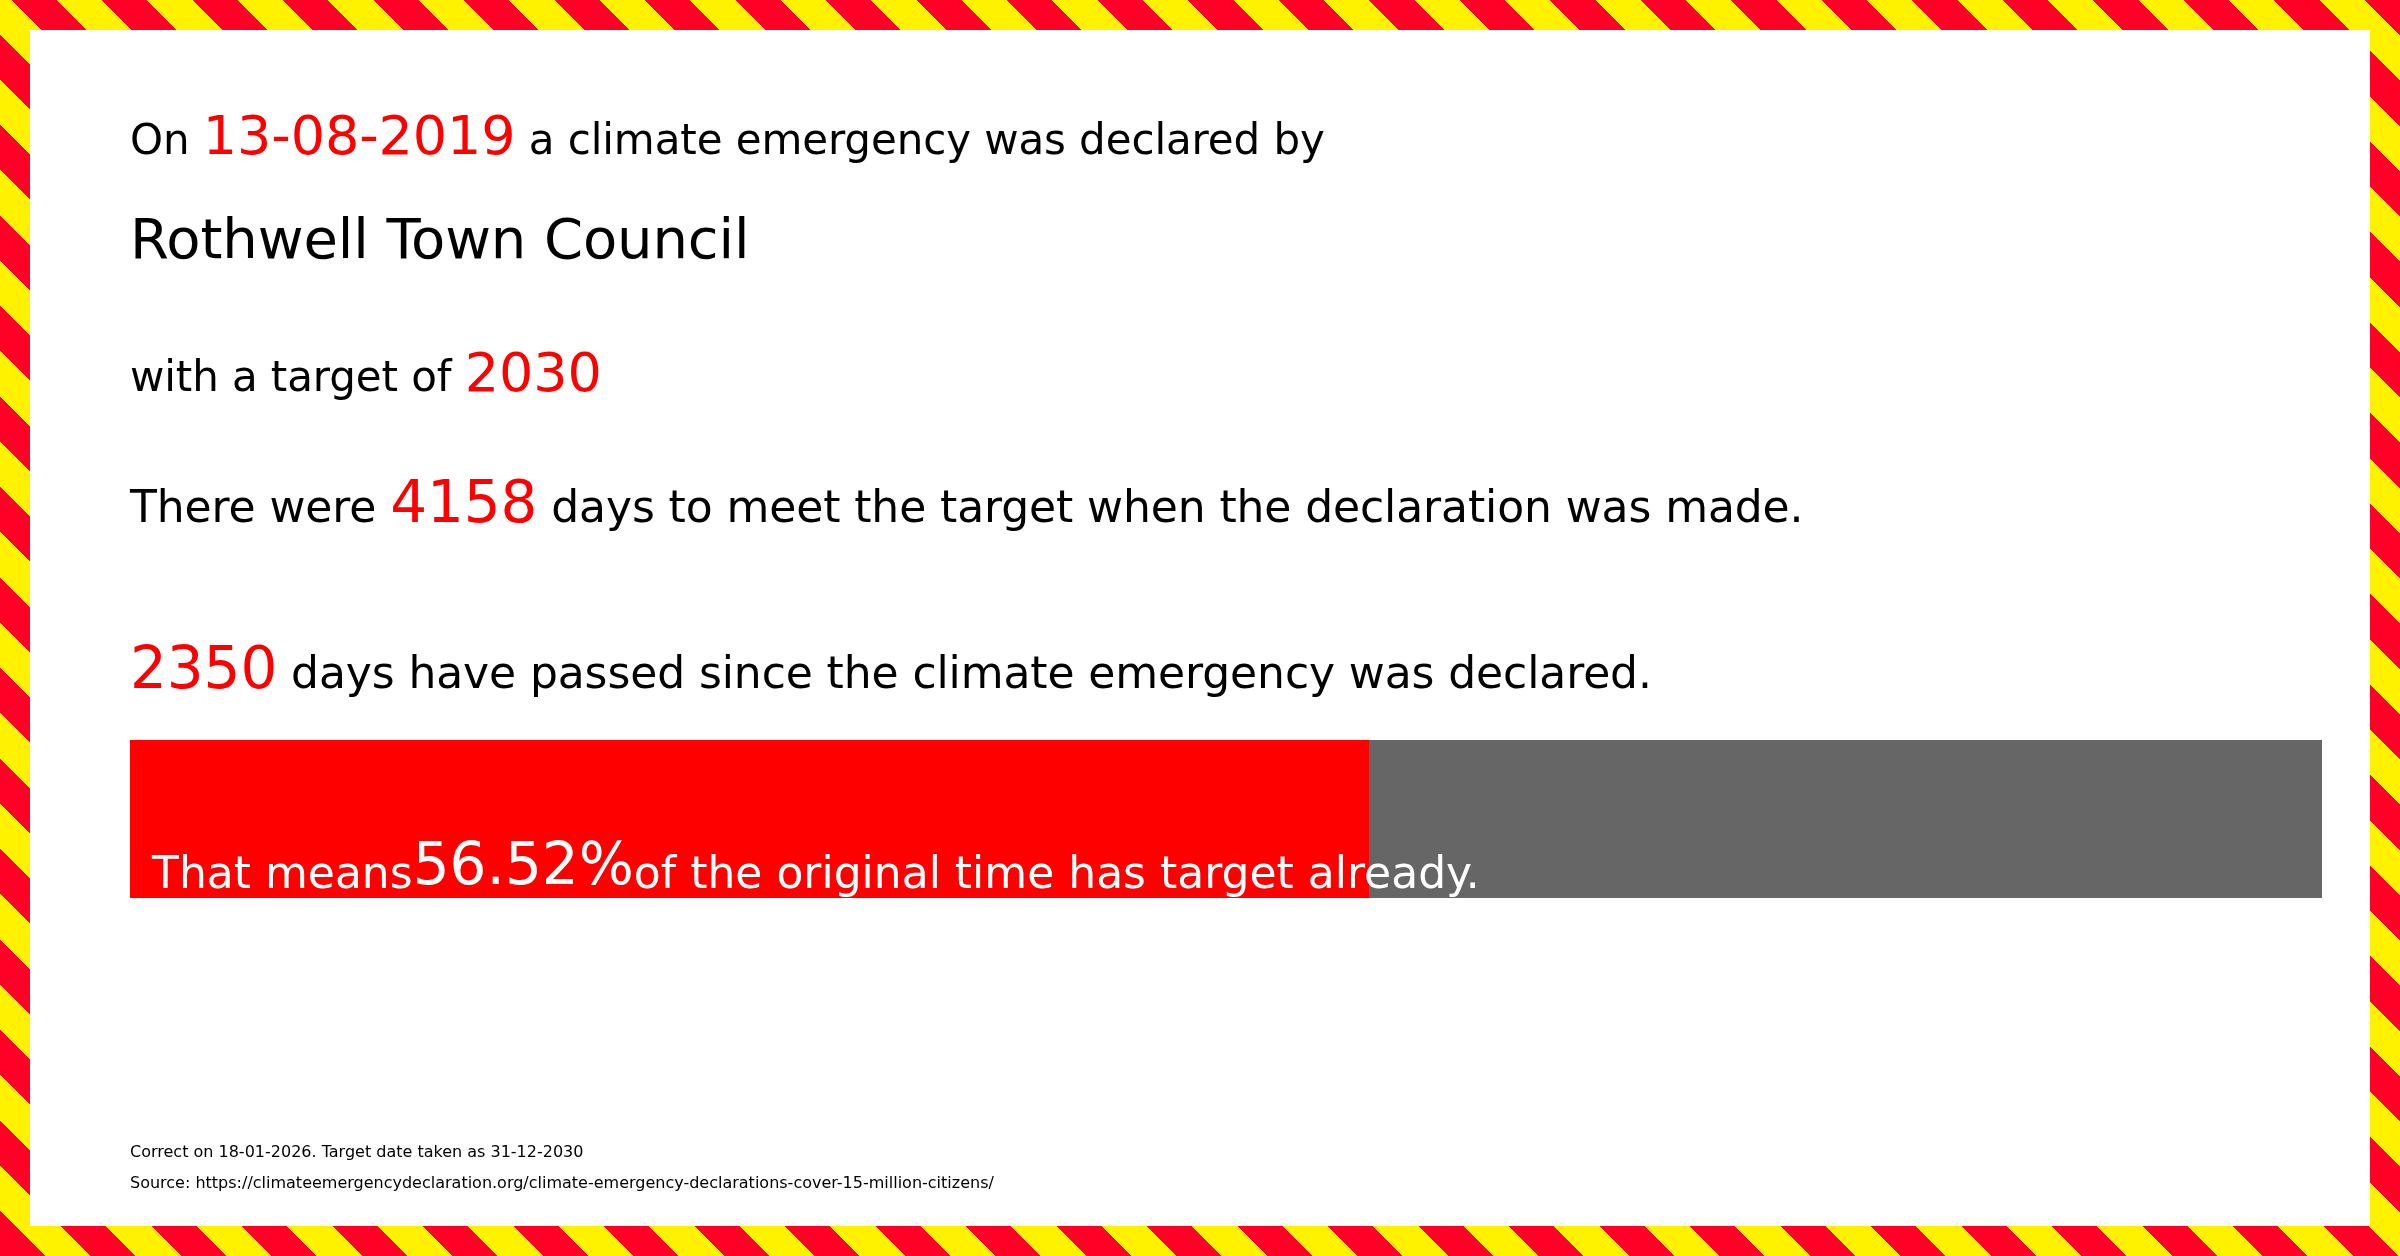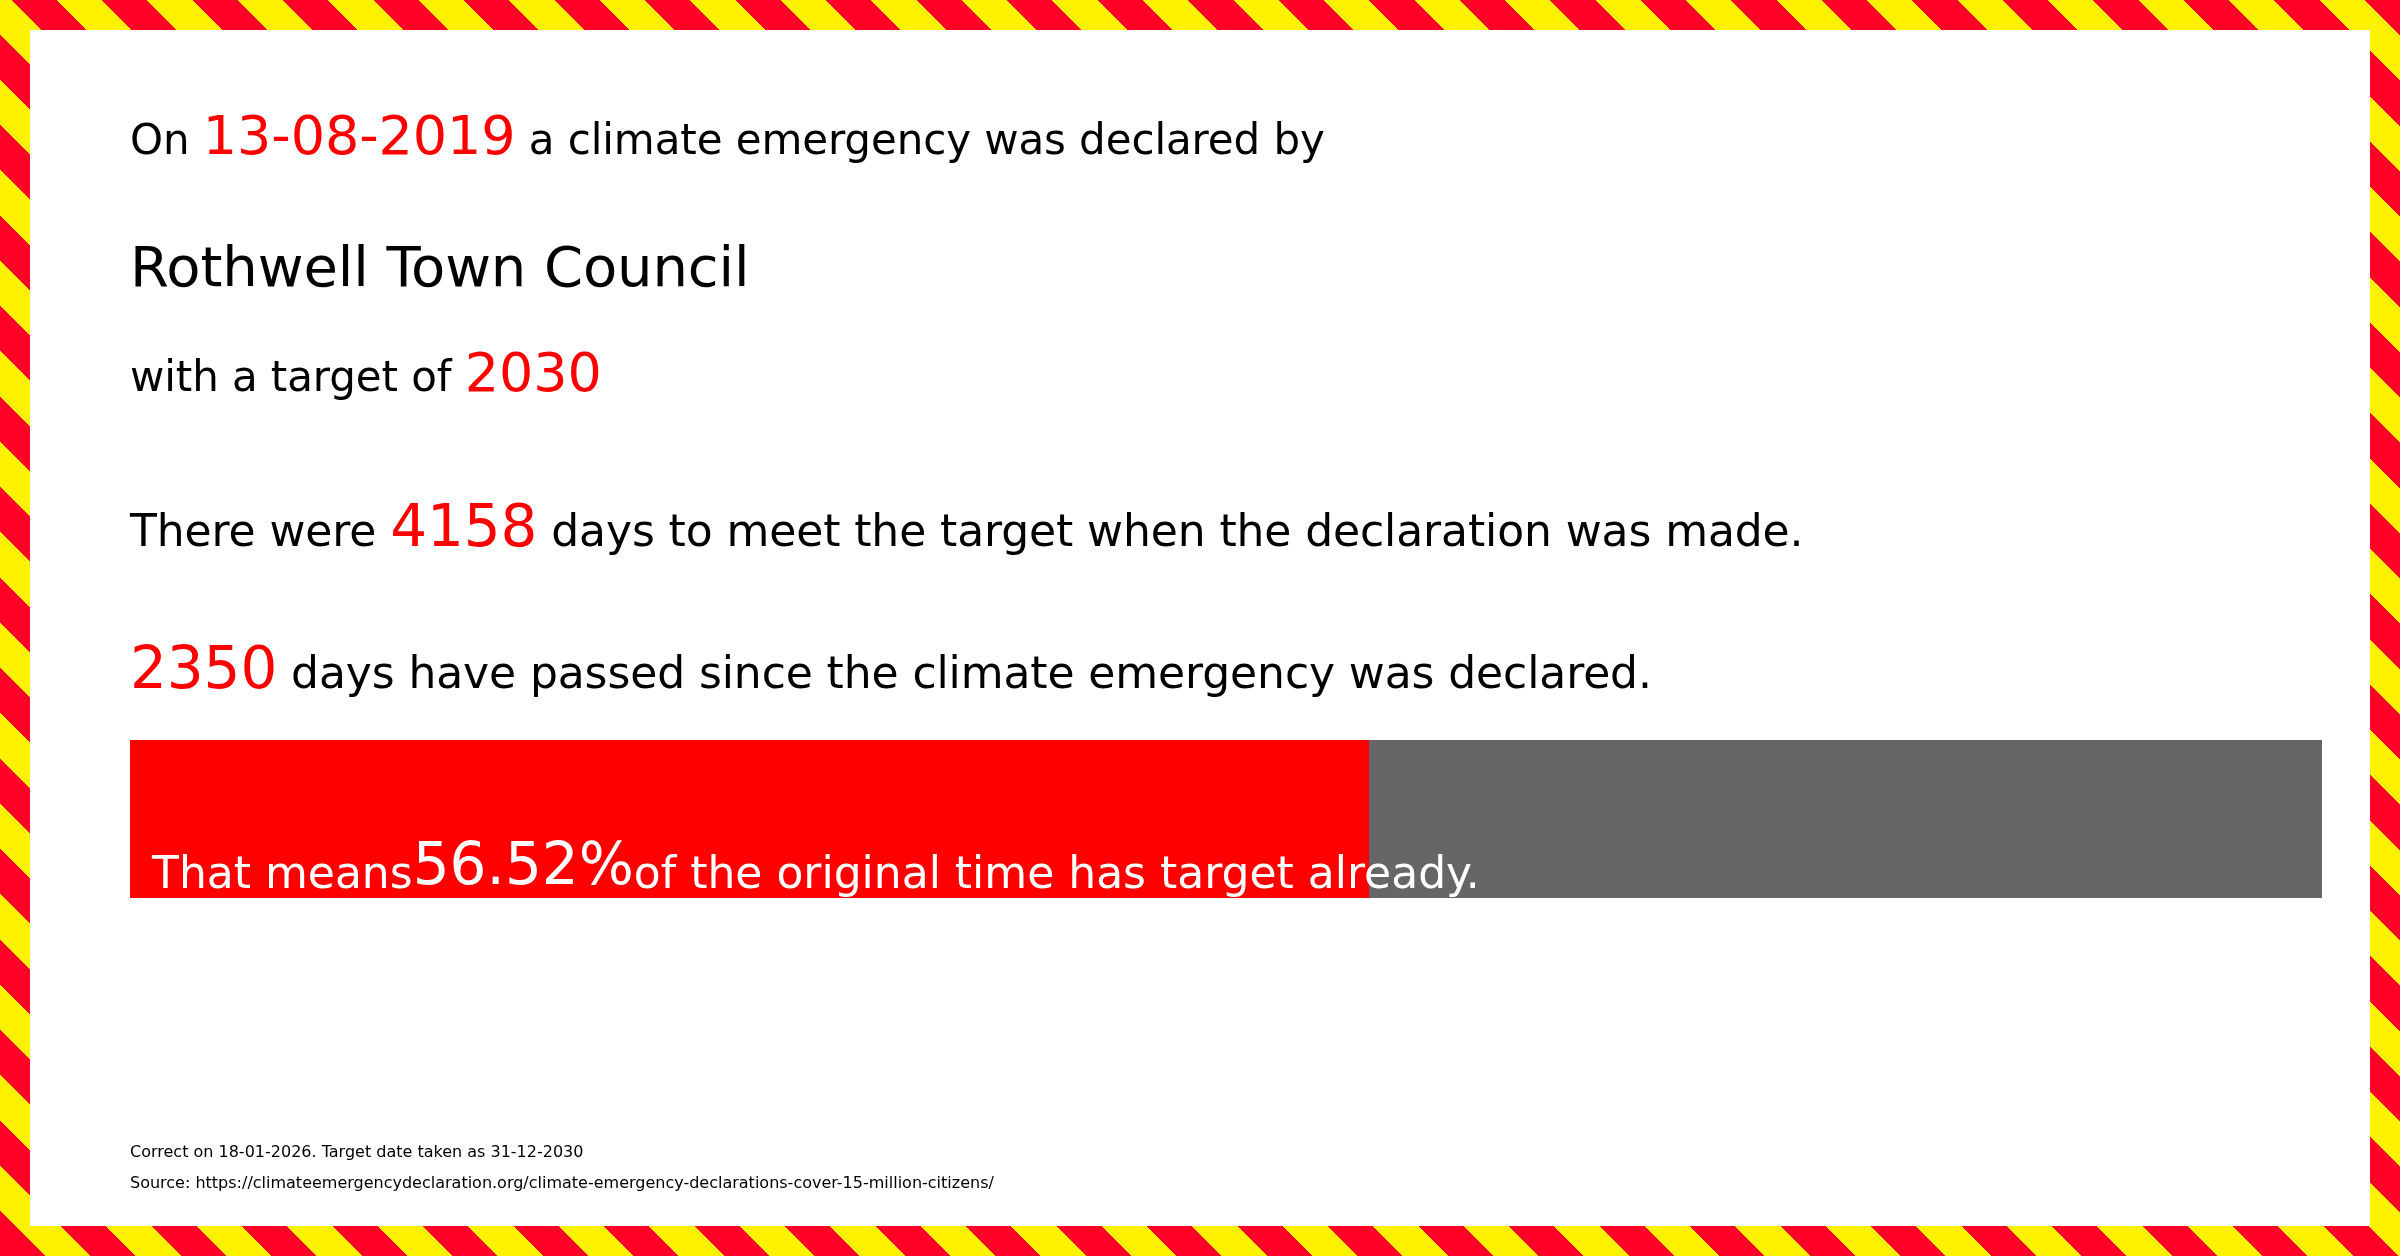--- a/index.html
+++ b/index.html
@@ -62,37 +62,36 @@
   }
   #line-declared .hl {
     font-size: 54px;
   }
 
   
   #line-council {
     top: 178px;
     font-size: 56px;
     line-height: 62px;
-    margin-top: 28px;
   }
 
   
   #line-target {
     top: 285px;
     font-size: 42px;
     line-height: 56px;
     margin-top: 30px;
   }
   #line-target .hl {
     font-size: 54px;
   }
 
   
   #line-available {
-    top: 468px;
+    top: 444px;
     font-size: 44px;
     line-height: 56px;
     text-align: right;
   }
   #line-available .hl {
     font-size: 58px;
   }
 
   
   #line-passed {

